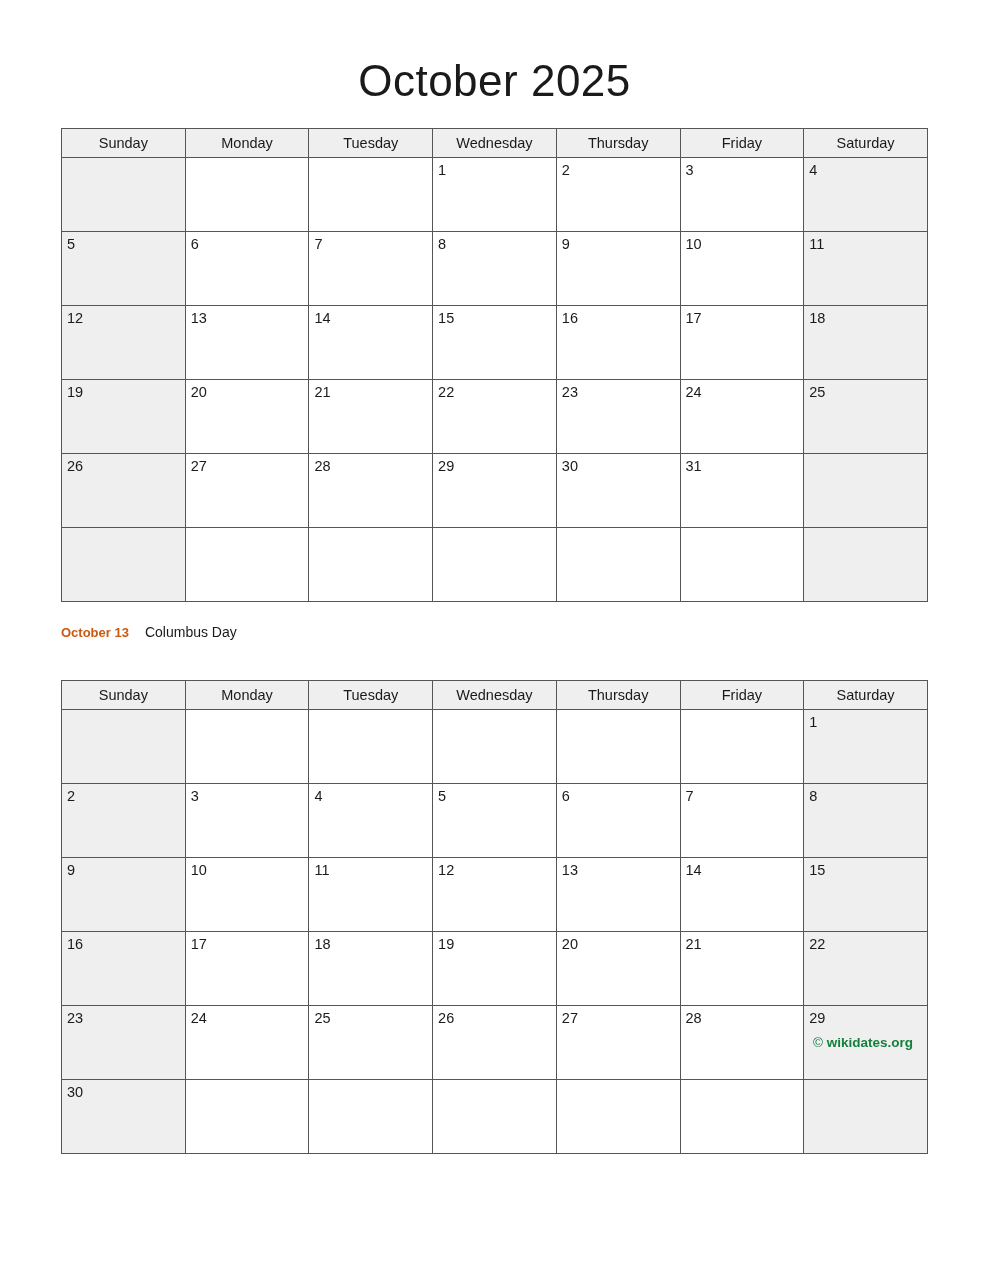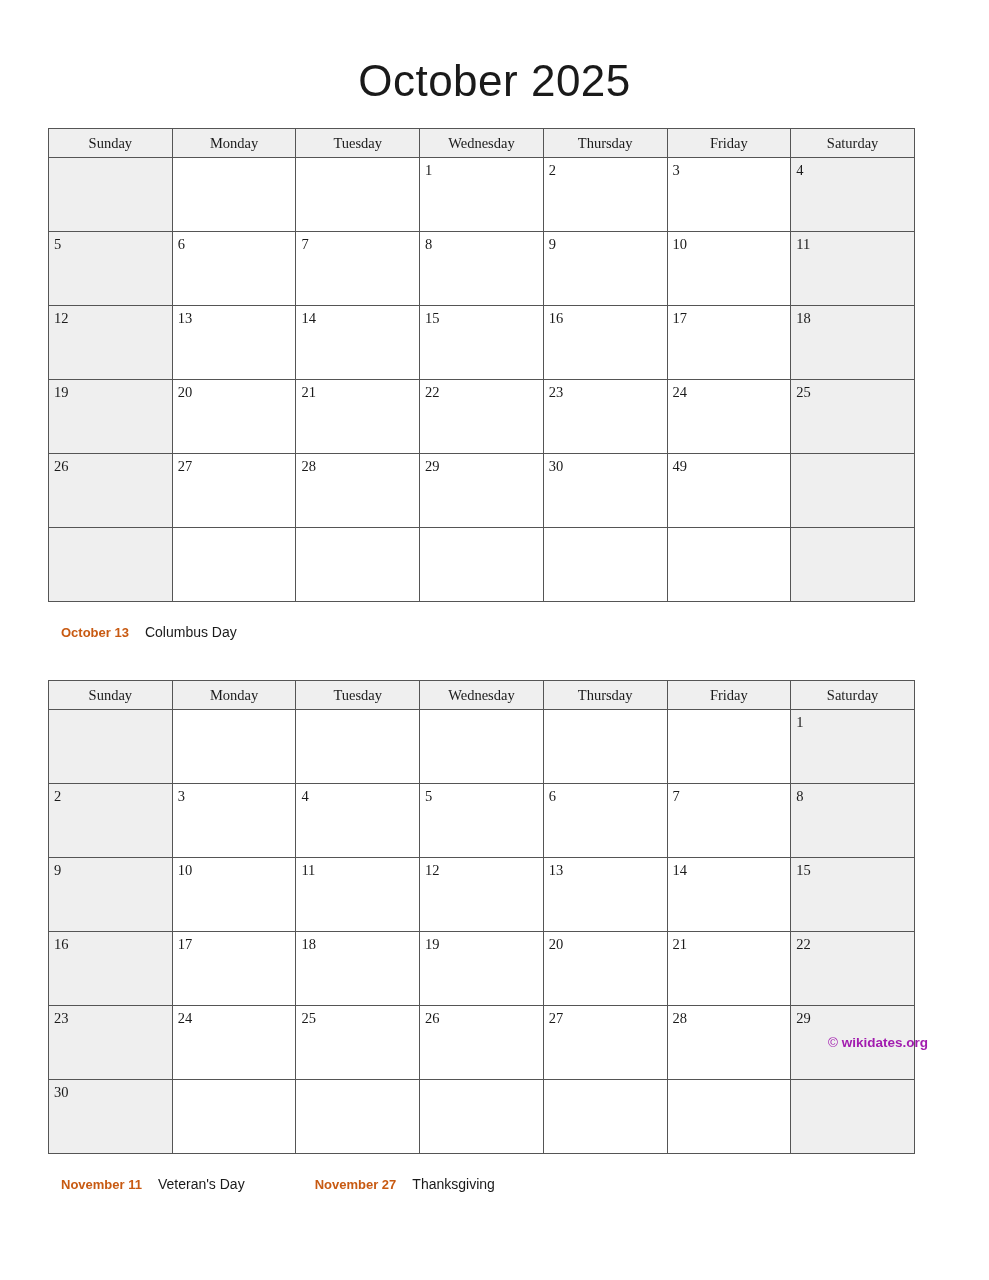--- a/index.html
+++ b/index.html
@@ -26,23 +26,22 @@
   .month-title {
     text-align: center;
     font-size: 44px;
     font-weight: normal;
     letter-spacing: 0.5px;
     margin: 0;
     padding: 0;
     color: #1a1a1a;
   }
   .cal-wrap {
-    padding: 0 48px;
+    padding: 0 61px;
     box-sizing: border-box;
-    font-family: Liberation Serif, serif;
   }
   table.cal {
     border-collapse: collapse;
     width: 867px;
     table-layout: fixed;
   }
   table.cal th {
     border: 1px solid #555555;
     background: #efefef;
     font-size: 14.5px;
@@ -82,24 +81,24 @@
     font-weight: bold;
     font-size: 13px;
   }
   .holiday-name {
     margin-left: 16px;
     font-size: 14px;
     color: #1a1a1a;
   }
   .footer {
     position: absolute;
-    right: 61px;
+    right: 76px;
     bottom: 66px;
     font-size: 13.5px;
-    color: #a21caf;
+    color: #15803d;
     font-weight: bold;
     white-space: nowrap;
   }
   .footer .copy {
     font-weight: normal;
   }
   .spacer-top { height: 56px; }
   .spacer-title-cal { height: 22px; }
   .spacer-cal-hol { height: 22px; }
   .spacer-hol-title { height: 18px; }
@@ -163,21 +162,21 @@
             <td>23</td>
             <td>24</td>
             <td class="weekend">25</td>
           </tr>
           <tr>
             <td class="weekend">26</td>
             <td>27</td>
             <td>28</td>
             <td>29</td>
             <td>30</td>
-            <td>49</td>
+            <td>31</td>
             <td class="weekend"></td>
           </tr>
           <tr>
             <td class="weekend"></td>
             <td></td>
             <td></td>
             <td></td>
             <td></td>
             <td></td>
             <td class="weekend"></td>
@@ -263,30 +262,20 @@
             <td></td>
             <td></td>
             <td></td>
             <td></td>
             <td class="weekend"></td>
           </tr>
         </tbody>
       </table>
     </div>
     <div class="spacer-cal-hol"></div>
-    <div class="holidays">
-      <div class="holiday-item">
-        <span class="holiday-date">November 11</span>
-        <span class="holiday-name">Veteran's Day</span>
-      </div>
-      <div class="holiday-item">
-        <span class="holiday-date">November 27</span>
-        <span class="holiday-name">Thanksgiving</span>
-      </div>
-    </div>
   </div>
 
   <div class="footer">
     <span class="copy">©</span>
     <span>wikidates.org</span>
   </div>
 
 </div>
 
 </body></html>

